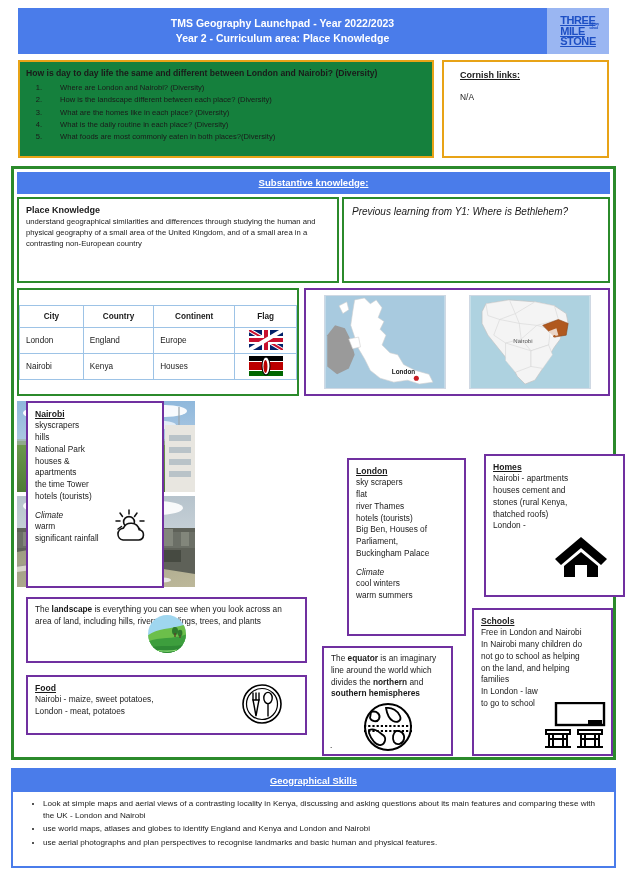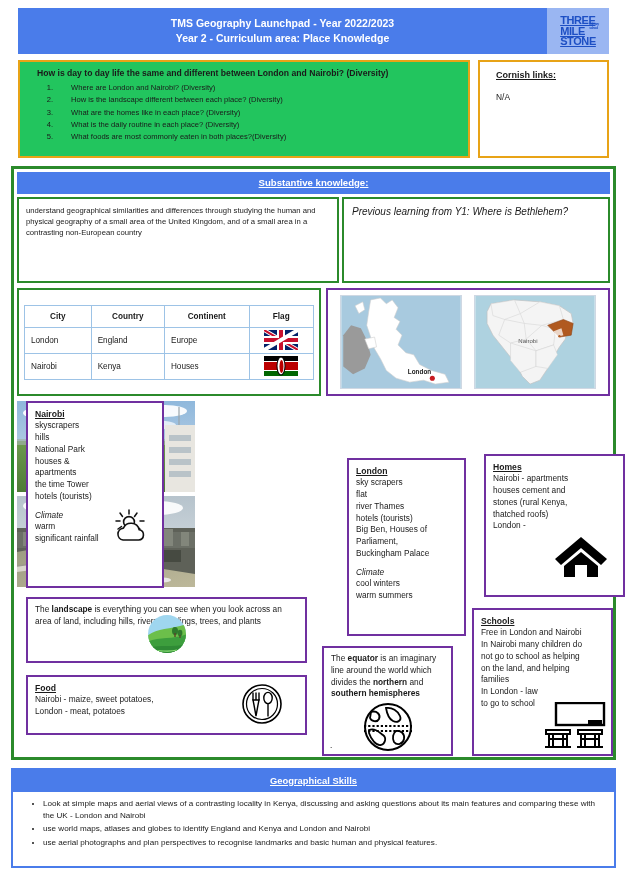--- a/index.html
+++ b/index.html
@@ -56,24 +56,24 @@
     font-weight: bold; text-align: left;
   }
 
   
   .row-enquiry {
     position: absolute; left: 18px; top: 60px;
     width: 591px; height: 98px;
     display: flex; gap: 8px;
   }
   .enquiry-box {
-    width: 452px;
+    width: 416px;
     border: 2px solid #e8a317;
-    background: #22c55e;
-    padding: 6px 8px 4px 17px;
+    background: #15803d;
+    padding: 6px 8px 4px 6px;
   }
   .enquiry-q {
     font-weight: bold; font-size: 8.6px; line-height: 1.3;
     margin-bottom: 3px;
   }
   .enquiry-list { margin: 0; padding: 0; list-style: none; }
   .enquiry-list li {
     font-size: 7.6px; line-height: 1.62;
     display: flex;
   }
@@ -123,21 +123,21 @@
     padding: 7px 8px;
     background:#fff;
   }
   .prev-text { font-size: 10px; font-style: italic; }
 
   
   .row-tablemaps {
     display: flex; gap: 5px; margin-top: 5px; height: 108px;
   }
   .table-wrap {
-    width: 304px;
+    width: 282px;
     border: 2px solid #2b8a2b;
     background: #fff;
     display: flex; align-items: center; justify-content: center;
   }
   table.facts {
     border-collapse: collapse;
     width: 290px;
     margin: 0 auto;
   }
   table.facts th, table.facts td {
@@ -301,20 +301,21 @@
       <div class="cornish-val">N/A</div>
     </div>
   </div>
 
   <div class="substantive">
 
     <div class="sub-header">Substantive knowledge:</div>
 
     <div class="sub-split">
       <div class="pk-box">
+        <div class="pk-title">Place Knowledge</div>
         <div class="pk-body">understand geographical similarities and differences through studying the human and physical geography of a small area of the United Kingdom, and of a small area in a contrasting non-European country</div>
       </div>
       <div class="prev-box">
         <div class="prev-text">Previous learning from Y1:  Where is Bethlehem?</div>
       </div>
     </div>
 
     <div class="row-tablemaps">
       <div class="table-wrap">
         <table class="facts">

